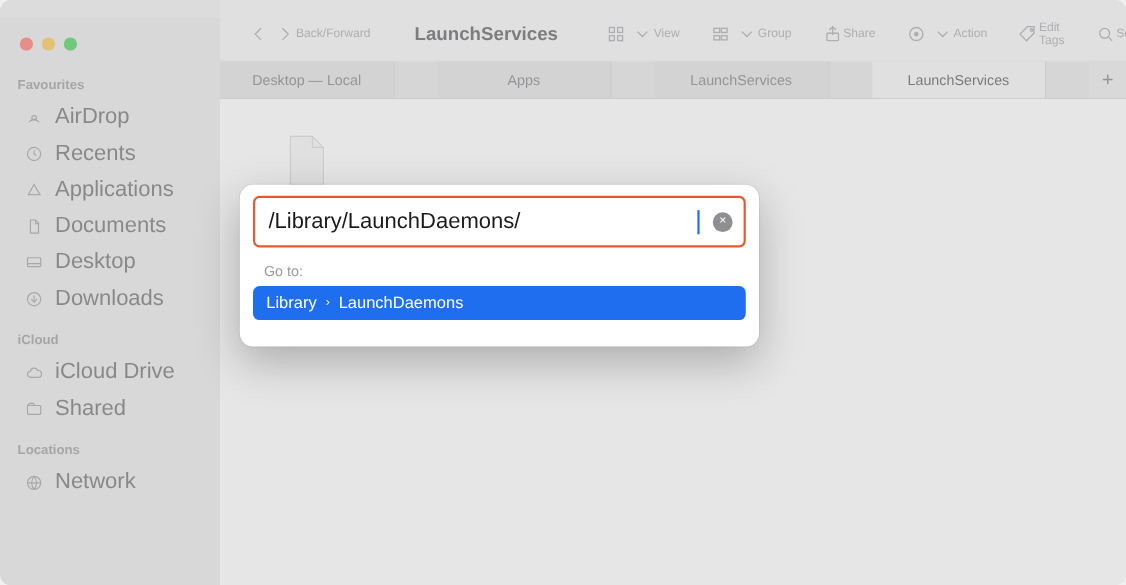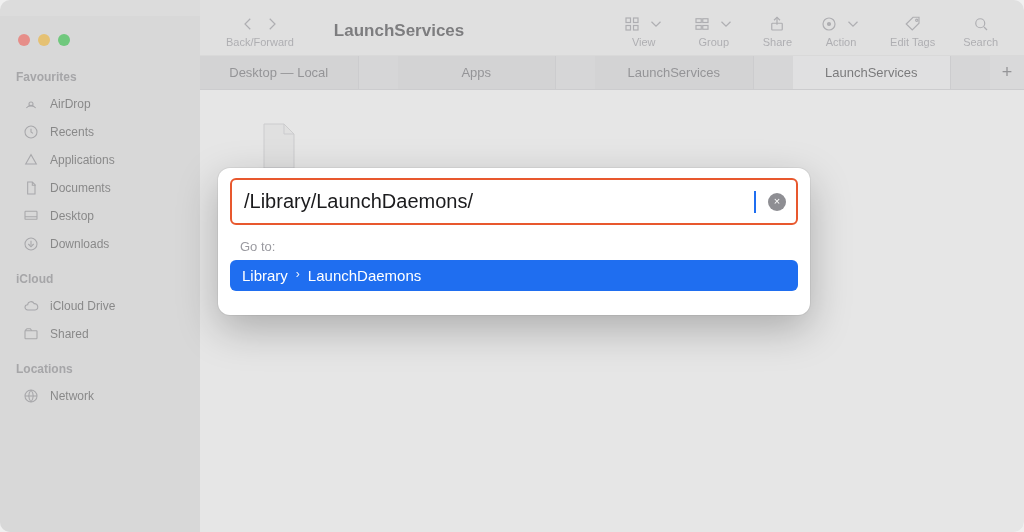--- a/index.html
+++ b/index.html
@@ -47,21 +47,21 @@
     font-size: 12px;
     color: #8a8a8e;
     font-weight: 600;
     margin-bottom: 6px;
   }
   .side-item {
     display: flex;
     align-items: center;
     gap: 10px;
     padding: 5px 6px;
-    font-size: 12px;
+    font-size: 20px;
     color: #555;
     border-radius: 5px;
   }
   .side-item .icon {
     width: 18px; height: 18px;
     display: inline-flex;
     align-items: center;
     justify-content: center;
     color: #8e8e93;
   }
@@ -81,21 +81,21 @@
     align-items: center;
     height: 56px;
     padding: 6px 14px 0 14px;
     gap: 4px;
     color: #808086;
     border-bottom: 1px solid rgba(0,0,0,0.05);
     background: #f4f4f5;
   }
   .tool-group {
     display: flex;
-    flex-direction: column;
+    flex-direction: row;
     align-items: center;
     font-size: 11px;
     color: #9a9aa0;
     gap: 1px;
     padding: 0 12px;
   }
   .tool-row { display:flex; align-items:center; gap:6px; height: 22px; }
   .tool-row svg { width: 18px; height: 18px; stroke: #9a9aa0; fill: none; stroke-width: 1.6; }
   .title-block {
     flex: 0 0 auto;
@@ -154,21 +154,21 @@
     width: 40px; height: 48px;
   }
   .file-icon svg { width: 100%; height: 100%; }
 
   
   .goto {
     position: absolute;
     z-index: 20;
     left: 218px;
     top: 168px;
-    width: 592px;
+    width: 472px;
     background: #ffffff;
     border-radius: 12px;
     box-shadow: 0 14px 40px rgba(0,0,0,0.25), 0 0 0 1px rgba(0,0,0,0.05);
     padding: 10px 12px 24px 12px;
   }
   .goto .input-wrap {
     position: relative;
     border: 2px solid #e8582e;
     border-radius: 6px;
     padding: 10px 40px 10px 12px;

